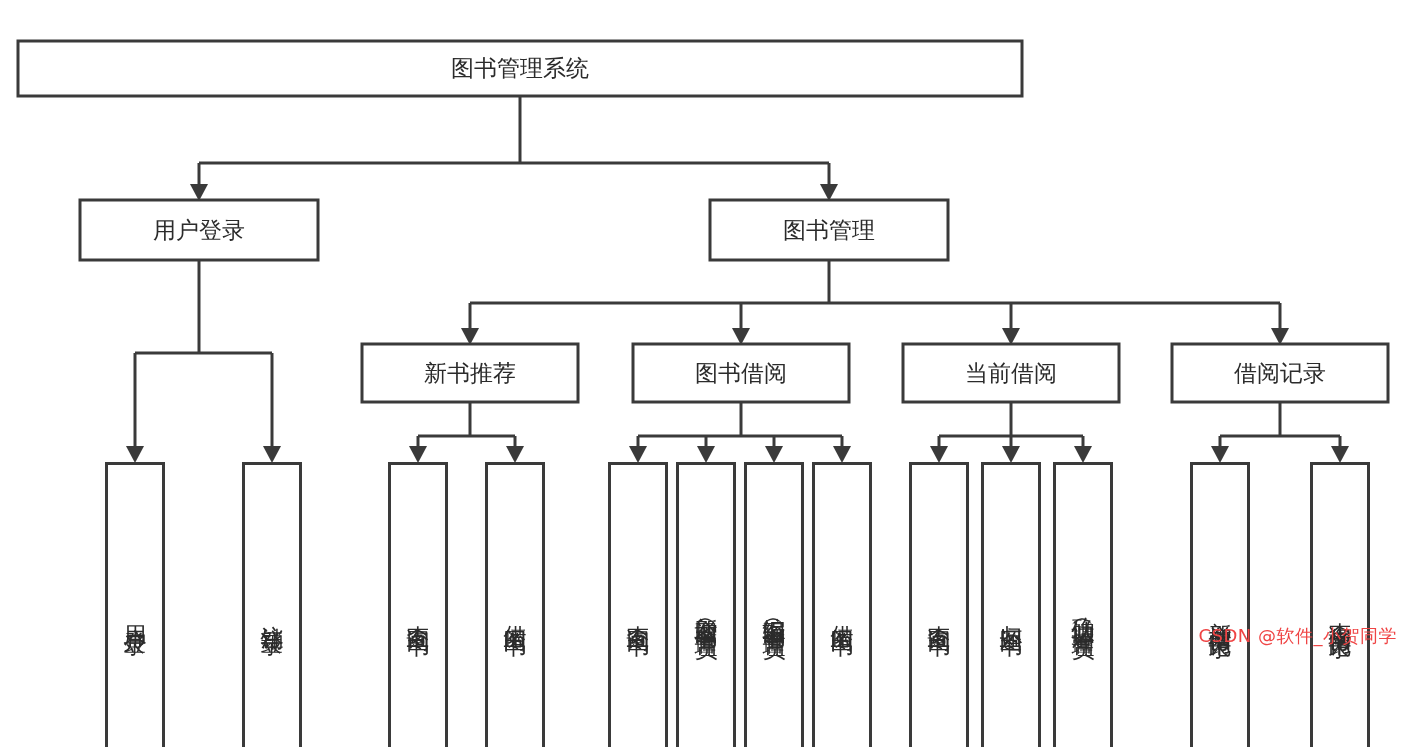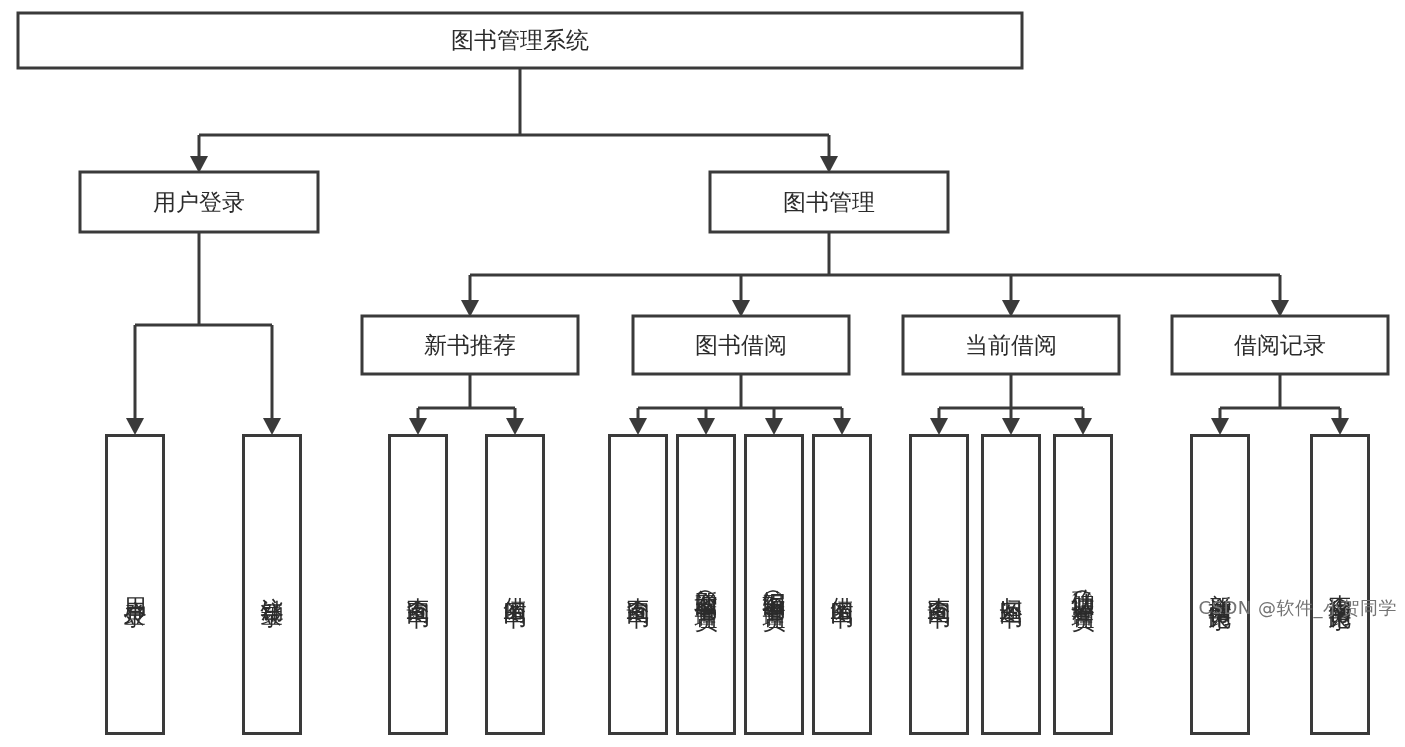--- a/index.html
+++ b/index.html
@@ -11,20 +11,21 @@
     width: 1405px;
     height: 747px;
     overflow: hidden;
     font-family: "DejaVu Sans", "Liberation Sans", sans-serif;
   }
   #diagram-root {
     position: relative;
     width: 1405px;
     height: 624px;
     background: #ffffff;
+    margin-top: 28px;
   }
   svg#flow-svg {
     position: absolute;
     left: 0;
     top: 0;
     width: 1405px;
     height: 747px;
   }
   .node-box {
     fill: #ffffff;
@@ -68,21 +69,21 @@
     align-items: center;
     justify-content: center;
     pointer-events: auto;
   }
   #watermark {
     position: absolute;
     right: 8px;
     bottom: 4px;
     font-family: "DejaVu Sans", "Liberation Sans", sans-serif;
     font-size: 18px;
-    color: #737373;
+    color: #ef4444;
     white-space: nowrap;
     letter-spacing: 0.5px;
   }
 </style>
 </head>
 <body>
 
 <div id="diagram-root">
 
   <svg id="flow-svg" viewBox="0 0 1405 747" xmlns="http://www.w3.org/2000/svg">

